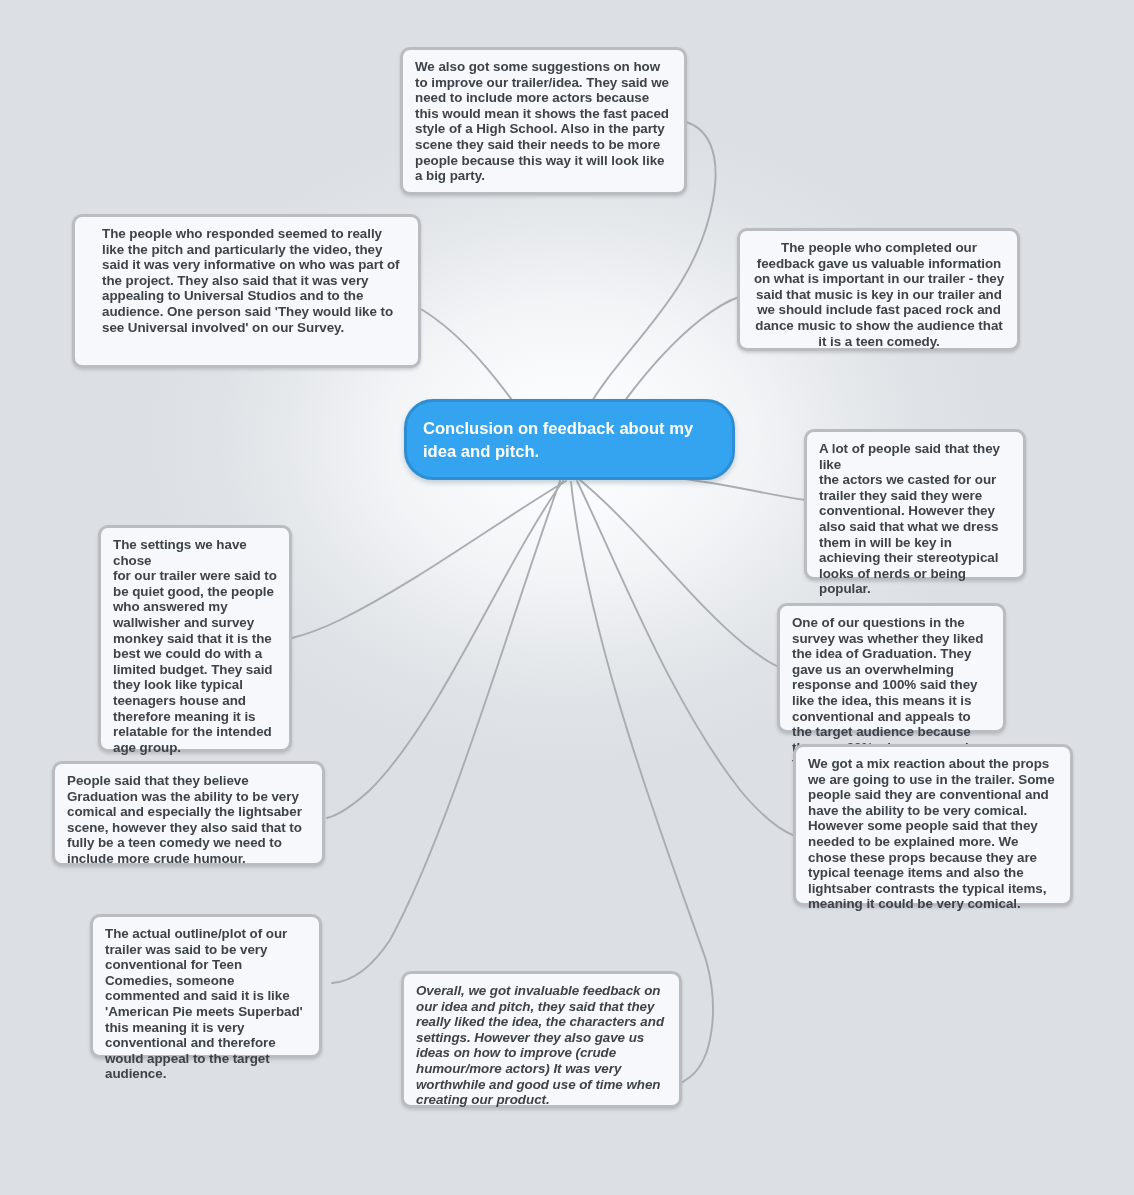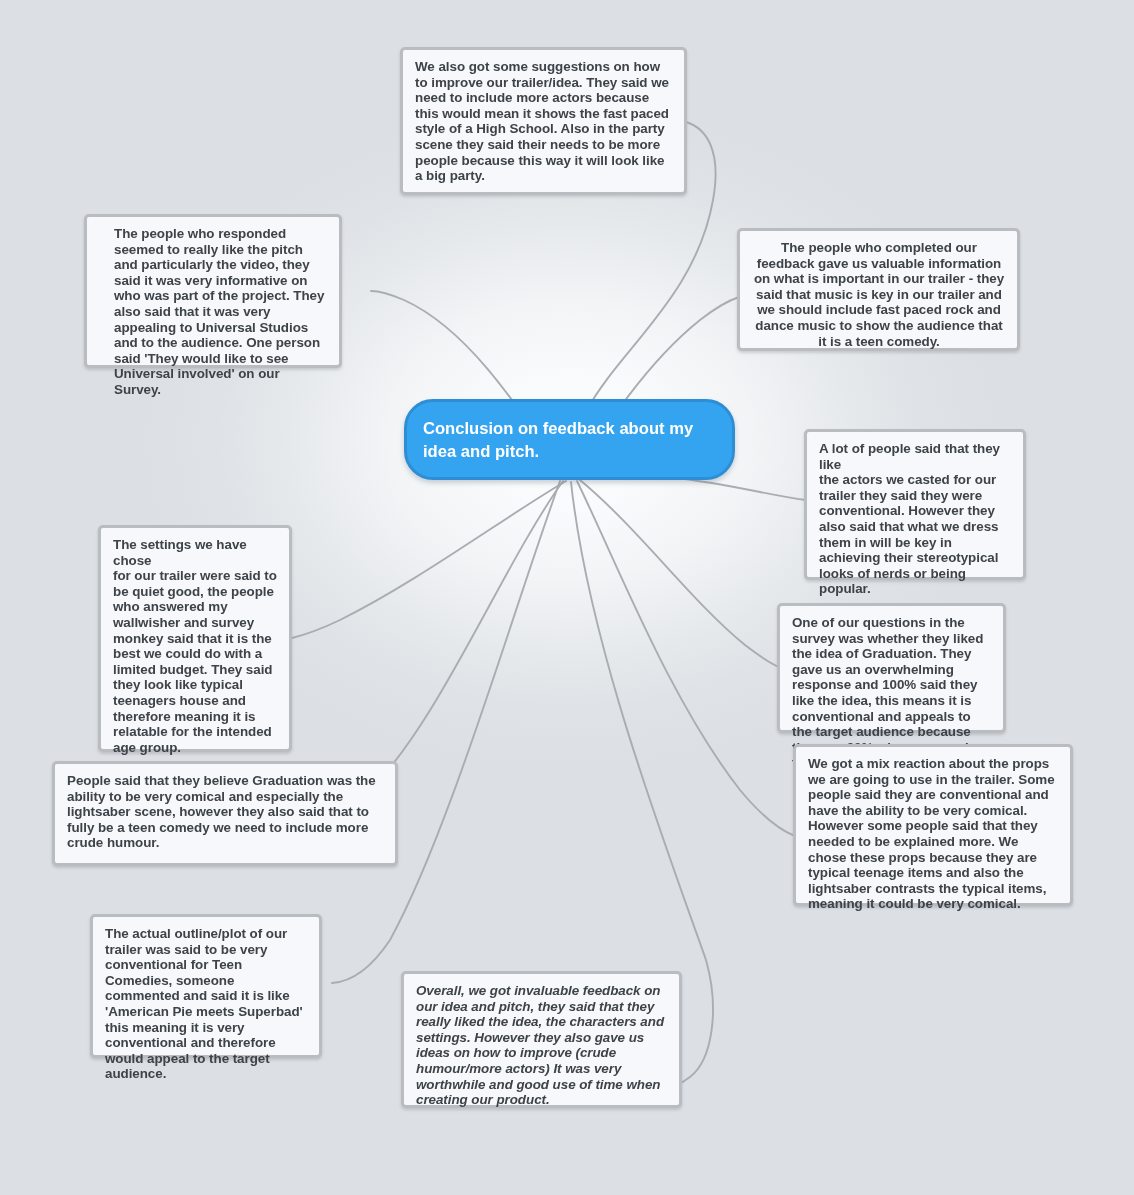--- a/index.html
+++ b/index.html
@@ -38,21 +38,21 @@
     stroke: #a9adb2;
     stroke-width: 1.9;
     stroke-linecap: round;
   }
 
   .node {
     position: absolute;
     box-sizing: border-box;
     background: #f6f8fb;
     border: 3px solid #b9bdc2;
-    border-radius: 5px;
+    border-radius: 10px;
     color: #3d4349;
     font-size: 13.4px;
     font-weight: bold;
     line-height: 15.6px;
     letter-spacing: -0.05px;
     padding: 9px 11px 9px 12px;
     box-shadow: 0 2px 3px rgba(120,126,133,0.30);
     white-space: pre-line;
   }
 
@@ -89,33 +89,33 @@
     <path d="M 566,481 C 500,520 420,580 340,620 C 315,632 300,636 292,638"></path>
     <path d="M 563,481 C 500,570 440,720 370,790 C 348,810 335,816 327,818"></path>
     <path d="M 560,481 C 510,620 450,830 390,940 C 368,973 348,982 332,983"></path>
     <path d="M 571,482 C 588,640 660,830 706,960 C 720,1010 712,1060 690,1077 C 678,1086 670,1088 664,1088"></path>
   </svg>
 
   <div class="central-node" style="left:404px; top:399px; width:331px; height:81px;">Conclusion on feedback about my idea and pitch.</div>
 
   <div class="node" style="left:400px; top:47px; width:287px; height:148px;">We also got some suggestions on how to improve our trailer/idea. They said we need to include more actors because this would mean it shows the fast paced style of a High School. Also in the party scene they said their needs to be more people because this way it will look like a big party.</div>
 
-  <div class="node" style="left:84px; top:214px; width:258px; height:154px;padding-left:27px;">The people who responded seemed to really like the pitch and particularly the video, they said it was very informative on who was part of the project. They also said that it was very appealing to Universal Studios and to the audience. One person said 'They would like to see Universal involved' on our Survey.</div>
+  <div class="node" style="left:72px; top:214px; width:349px; height:154px;padding-left:27px;">The people who responded seemed to really like the pitch and particularly the video, they said it was very informative on who was part of the project. They also said that it was very appealing to Universal Studios and to the audience. One person said 'They would like to see Universal involved' on our Survey.</div>
 
   <div class="node" style="left:737px; top:228px; width:283px; height:123px;text-align:center;">The people who completed our feedback gave us valuable information on what is important in our trailer - they said that music is key in our trailer and we should include fast paced rock and dance music to show the audience that it is a teen comedy.</div>
 
   <div class="node" style="left:804px; top:429px; width:222px; height:151px;">A lot of people said that they like
  the actors we casted for our trailer they said they were conventional. However they also said that what we dress them in will be key in achieving their stereotypical looks of nerds or being popular.</div>
 
   <div class="node" style="left:777px; top:603px; width:229px; height:130px;">One of our questions in the survey was whether they liked the idea of Graduation. They gave us an overwhelming response and 100% said they like the idea, this means it is conventional and appeals to the target audience because they are 80% who answered the survey.</div>
 
   <div class="node" style="left:793px; top:744px; width:280px; height:162px;">We got a mix reaction about the props we are going to use in the trailer. Some people said they are conventional and have the ability to be very comical. However some people said that they needed to be explained more. We chose these props because they are typical teenage items and also the lightsaber contrasts the typical items, meaning it could be very comical.</div>
 
   <div class="node" style="left:98px; top:525px; width:194px; height:227px;">The settings we have chose
  for our trailer were said to be quiet good, the people who answered my wallwisher and survey monkey said that it is the best we could do with a limited budget. They said they look like typical teenagers house and therefore meaning it is relatable for the intended age group.</div>
 
-  <div class="node" style="left:52px; top:761px; width:346px; height:105px;">People said that they believe Graduation was the ability to be very comical and especially the lightsaber scene, however they also said that to fully be a teen comedy we need to include more crude humour.</div>
+  <div class="node" style="left:52px; top:761px; width:273px; height:105px;">People said that they believe Graduation was the ability to be very comical and especially the lightsaber scene, however they also said that to fully be a teen comedy we need to include more crude humour.</div>
 
   <div class="node" style="left:90px; top:914px; width:232px; height:144px;">The actual outline/plot of our trailer was said to be very conventional for Teen Comedies, someone commented and said it is like 'American Pie meets Superbad' this meaning it is very conventional and therefore would appeal to the target audience.</div>
 
   <div class="node" style="left:401px; top:971px; width:281px; height:137px;font-style:italic;">Overall, we got invaluable feedback on our idea and pitch, they said that they really liked the idea, the characters and settings. However they also gave us ideas on how to improve (crude humour/more actors) It was very worthwhile and good use of time when creating our product.</div>
 
 </div>
 
 </body></html>

